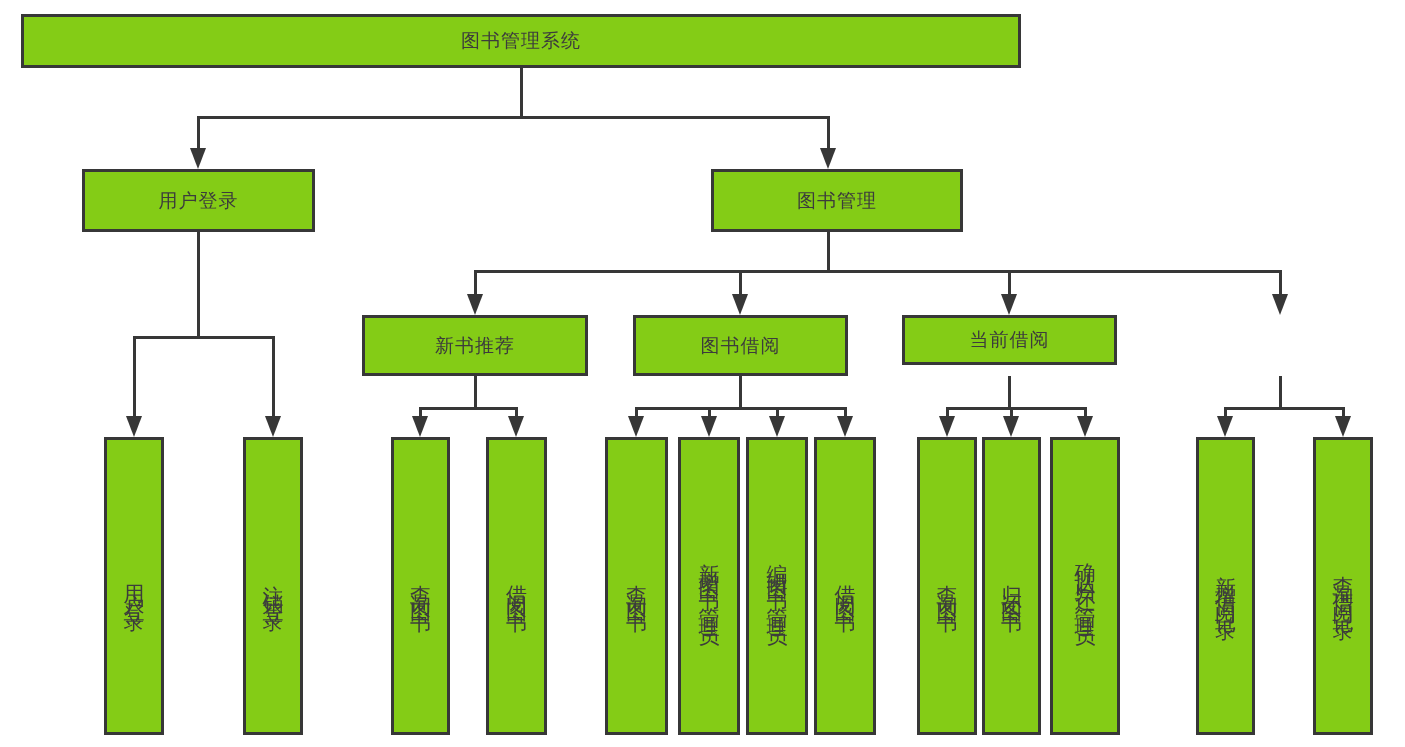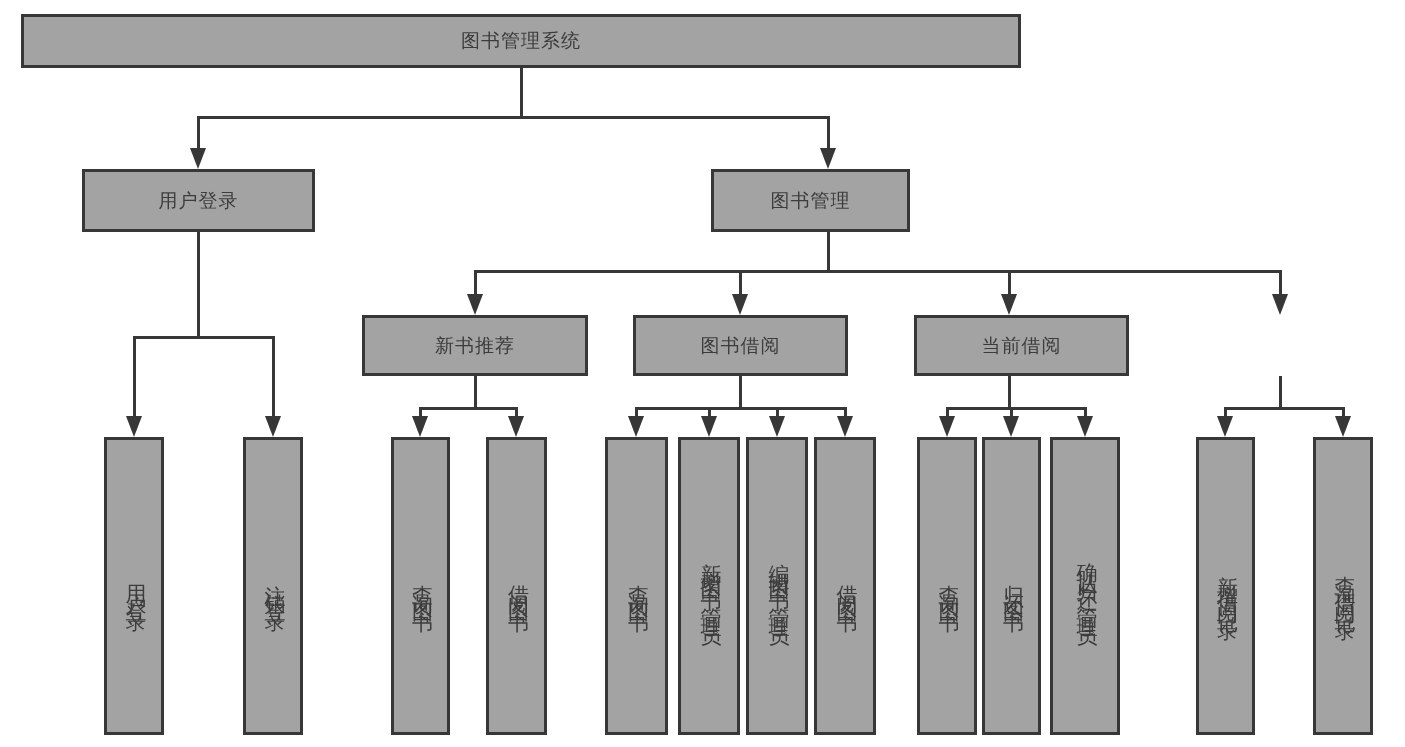--- a/index.html
+++ b/index.html
@@ -12,29 +12,28 @@
     position: relative;
     width: 1405px;
     height: 747px;
     background: var(--bg, #ffffff);
     overflow: hidden;
   }
   .node {
     position: absolute;
     box-sizing: border-box;
     border: 3px solid var(--border, #373737);
-    background: #a3a3a3;
+    background: #84cc16;
     color: var(--text, #3c3c3c);
     display: flex;
     align-items: center;
     justify-content: center;
     font-size: 19px;
     letter-spacing: 1px;
     white-space: nowrap;
-    font-family: Liberation Mono, monospace;
   }
   .node.vertical {
     writing-mode: vertical-rl;
     text-orientation: mixed;
     font-size: 21px;
     letter-spacing: 9px;
     white-space: normal;
   }
   .vline, .hline {
     position: absolute;
@@ -112,24 +111,24 @@
     <div class="vline" style="left: 1084px; top: 408px; height: 10px;"></div>
     <div class="arrow" style="left: 1077px; top: 416px;"></div>
     <div class="vline" style="left: 1279px; top: 376px; height: 34px;"></div>
     <div class="hline" style="left: 1224px; top: 407px; width: 121px;"></div>
     <div class="vline" style="left: 1224px; top: 408px; height: 10px;"></div>
     <div class="arrow" style="left: 1217px; top: 416px;"></div>
     <div class="vline" style="left: 1342px; top: 408px; height: 10px;"></div>
     <div class="arrow" style="left: 1335px; top: 416px;"></div>
     <div class="node" style="left: 21px; top: 14px; width: 1000px; height: 54px;">图书管理系统</div>
     <div class="node" style="left: 82px; top: 169px; width: 233px; height: 63px;">用户登录</div>
-    <div class="node" style="left: 711px; top: 169px; width: 199px; height: 63px;">图书管理</div>
+    <div class="node" style="left: 711px; top: 169px; width: 252px; height: 63px;">图书管理</div>
     <div class="node" style="left: 633px; top: 315px; width: 215px; height: 61px;">图书借阅</div>
     <div class="node" style="left: 362px; top: 315px; width: 226px; height: 61px;">新书推荐</div>
-    <div class="node" style="left: 902px; top: 315px; width: 215px; height: 61px; margin-left: 12px;">当前借阅</div>
+    <div class="node" style="left: 902px; top: 315px; width: 215px; height: 50px;">当前借阅</div>
     <div class="node vertical" style="left: 104px; top: 437px; width: 60px; height: 298px;">用户登录</div>
     <div class="node vertical" style="left: 243px; top: 437px; width: 60px; height: 298px;">注销登录</div>
     <div class="node vertical" style="left: 391px; top: 437px; width: 59px; height: 298px;">查询图书</div>
     <div class="node vertical" style="left: 486px; top: 437px; width: 61px; height: 298px;">借阅图书</div>
     <div class="node vertical" style="left: 605px; top: 437px; width: 63px; height: 298px;">查询图书</div>
     <div class="node vertical" style="left: 678px; top: 437px; width: 62px; height: 298px;">新增图书（管理员）</div>
     <div class="node vertical" style="left: 746px; top: 437px; width: 62px; height: 298px;">编辑图书（管理员）</div>
     <div class="node vertical" style="left: 814px; top: 437px; width: 62px; height: 298px;">借阅图书</div>
     <div class="node vertical" style="left: 917px; top: 437px; width: 60px; height: 298px;">查询图书</div>
     <div class="node vertical" style="left: 982px; top: 437px; width: 59px; height: 298px;">归还图书</div>

